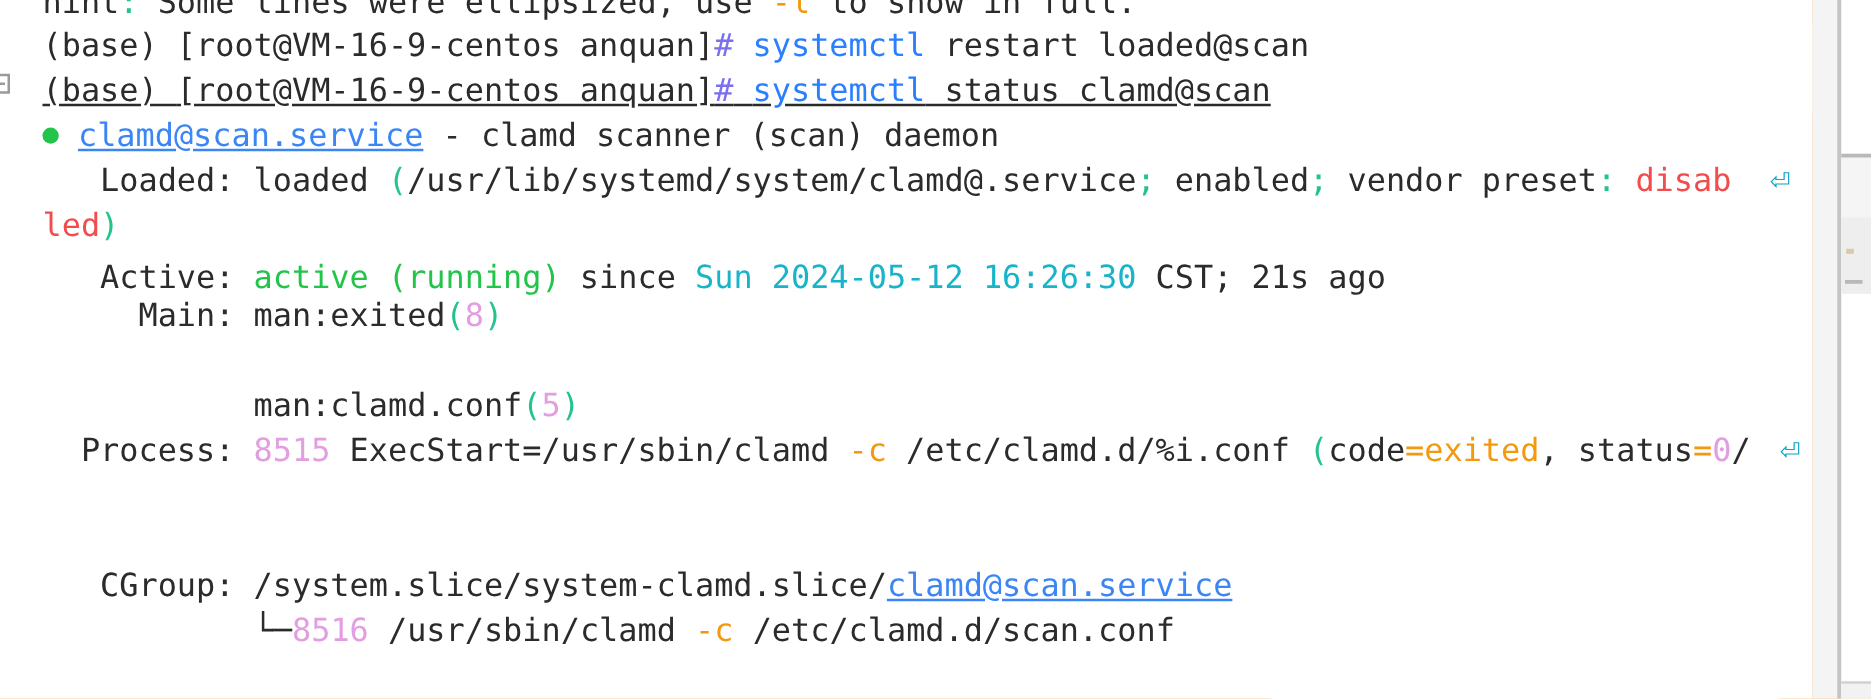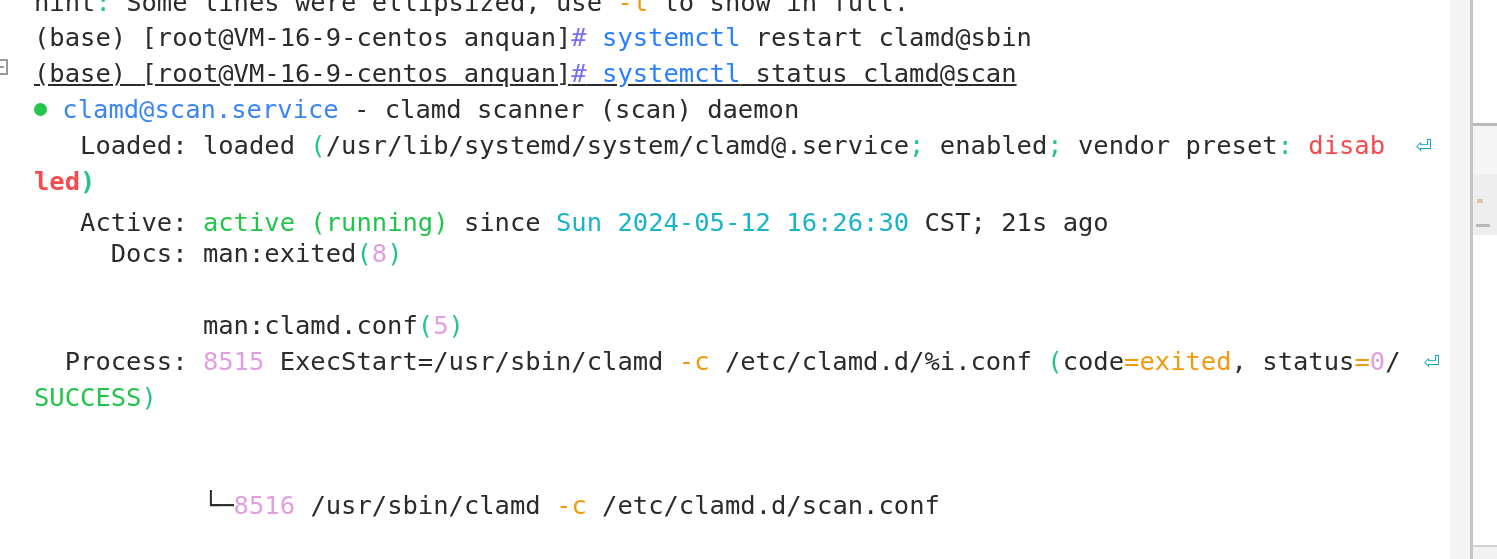--- a/index.html
+++ b/index.html
@@ -63,21 +63,21 @@
   .hl-band {
     position: absolute;
     left: 20px;
     width: 1430px;
     background: #e4f3e0;
   }
 
   
   .c-default { color: #2b2b2b; }
   .c-blue    { color: #2a7fff; }
-  .c-brightblue { color: #3a86f5; }
+  .c-brightblue { color: #3a86f5; text-decoration: underline; }
   .c-green   { color: #22c44a; }
   .c-tealgreen { color: #23c48a; }
   .c-cyan    { color: #1ab4c8; }
   .c-red     { color: #f24c4c; }
   .c-orange  { color: #f2990d; }
   .c-pink    { color: #e19ee0; }
   .c-violet  { color: #7a6ff0; }
   .wrap-mark { color: #0ea5c6; }
 
   .dot {
@@ -159,43 +159,43 @@
 <body>
 
 <div id="screen">
 
   <div class="hl-band" style="top:19px; height:72px;"></div>
 
   <div class="term">
 
     <div class="line" style="top:-16px;"><span class="c-default">hint</span><span class="c-tealgreen">:</span><span class="c-default"> Some lines were ellipsized, use </span><span class="c-orange">-l</span><span class="c-default"> to show in full.</span></div>
 
-    <div class="line" style="top:19px;"><span class="c-default">(base) </span><span class="c-default">[root@VM-16-9-centos anquan]</span><span class="c-violet">#</span><span class="c-default"> </span><span class="c-blue">systemctl</span><span class="c-default"> restart clamd@sbin</span></div>
+    <div class="line" style="top:19px;"><span class="c-default">(base) </span><span class="c-default">[root@VM-16-9-centos anquan]</span><span class="c-violet">#</span><span class="c-default"> </span><span class="c-blue">systemctl</span><span class="c-default"> restart loaded@scan</span></div>
 
     <div class="line" style="top:55px;text-decoration:underline;"><span class="c-default">(base) </span><span class="c-default">[root@VM-16-9-centos anquan]</span><span class="c-violet">#</span><span class="c-default"> </span><span class="c-blue">systemctl</span><span class="c-default"> status clamd@scan</span></div>
 
     <div class="line" style="top:91px;"><span class="dot"></span><span class="c-default"> </span><span class="c-brightblue">clamd@scan.service</span><span class="c-default"> - </span><span class="c-default">clamd scanner (scan) daemon</span></div>
 
     <div class="line" style="top:127px;"><span class="c-default">   Loaded:</span><span class="c-default"> loaded </span><span class="c-tealgreen">(</span><span class="c-default">/usr/lib/systemd/system/clamd@.service</span><span class="c-tealgreen">;</span><span class="c-default"> enabled</span><span class="c-tealgreen">;</span><span class="c-default"> vendor preset</span><span class="c-tealgreen">:</span><span class="c-red"> disab</span></div>
     <div class="line wrap-mark" style="left:1416px; top:127px; font-size:27px;">⏎</div>
-    <div class="line" style="top:163px; left:34px;font-weight:bold;"><span class="c-red">led</span><span class="c-tealgreen">)</span></div>
+    <div class="line" style="top:163px; left:34px;"><span class="c-red">led</span><span class="c-tealgreen">)</span></div>
 
     <div class="line" style="top:204px;"><span class="c-default">   Active:</span><span class="c-green"> active</span><span class="c-green"> (</span><span class="c-green">running</span><span class="c-green">)</span><span class="c-default"> since </span><span class="c-cyan">Sun 2024-05-12 16:26:30</span><span class="c-default"> CST; 21s ago</span></div>
 
-    <div class="line" style="top:235px;"><span class="c-default">     Docs:</span><span class="c-default"> </span><span class="c-default">man:exited</span><span class="c-tealgreen">(</span><span class="c-pink">8</span><span class="c-tealgreen">)</span></div>
+    <div class="line" style="top:235px;"><span class="c-default">     Main:</span><span class="c-default"> </span><span class="c-default">man:exited</span><span class="c-tealgreen">(</span><span class="c-pink">8</span><span class="c-tealgreen">)</span></div>
 
     <div class="line" style="top:271px;margin-top:36px;"><span class="c-default">           </span><span class="c-default">man:clamd.conf</span><span class="c-tealgreen">(</span><span class="c-pink">5</span><span class="c-tealgreen">)</span></div>
 
     <div class="line" style="top:307px;"><span class="c-default">           </span></div>
 
     <div class="line" style="top:343px;"><span class="c-default">  Process:</span><span class="c-pink"> 8515</span><span class="c-default"> ExecStart=/usr/sbin/clamd </span><span class="c-orange">-c</span><span class="c-default"> /etc/clamd.d/%i.conf </span><span class="c-tealgreen">(</span><span class="c-default">code</span><span class="c-orange">=</span><span class="c-orange">exited</span><span class="c-default">, </span><span class="c-default">status</span><span class="c-orange">=</span><span class="c-pink">0</span><span class="c-default">/</span></div>
     <div class="line wrap-mark" style="left:1424px; top:343px; font-size:27px;">⏎</div>
-    <div class="line" style="top:379px; left:34px;"><span class="c-green">SUCCESS</span><span class="c-tealgreen">)</span></div>
-
-
+
+
+    <div class="line" style="top:451px;"><span class="c-default">   CGroup:</span><span class="c-default"> /system.slice/system-clamd.slice/</span><span class="c-brightblue">clamd@scan.service</span></div>
 
     <div class="line" style="top:487px;"><span class="c-default">           </span><span class="c-default">└─</span><span class="c-pink">8516</span><span class="c-default"> /usr/sbin/clamd </span><span class="c-orange">-c</span><span class="c-default"> /etc/clamd.d/scan.conf</span></div>
 
   </div>
 
   <div class="gutter" style="background:transparent;">
     <div class="fold-icon"></div>
   </div>
 
   <div class="right-gap"></div>

